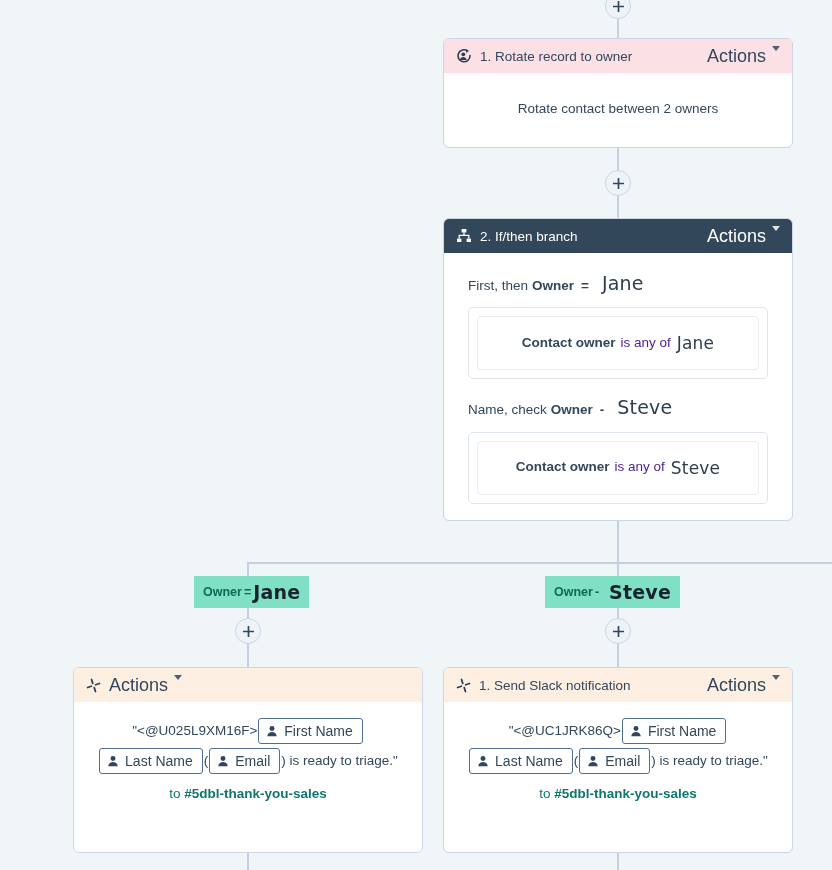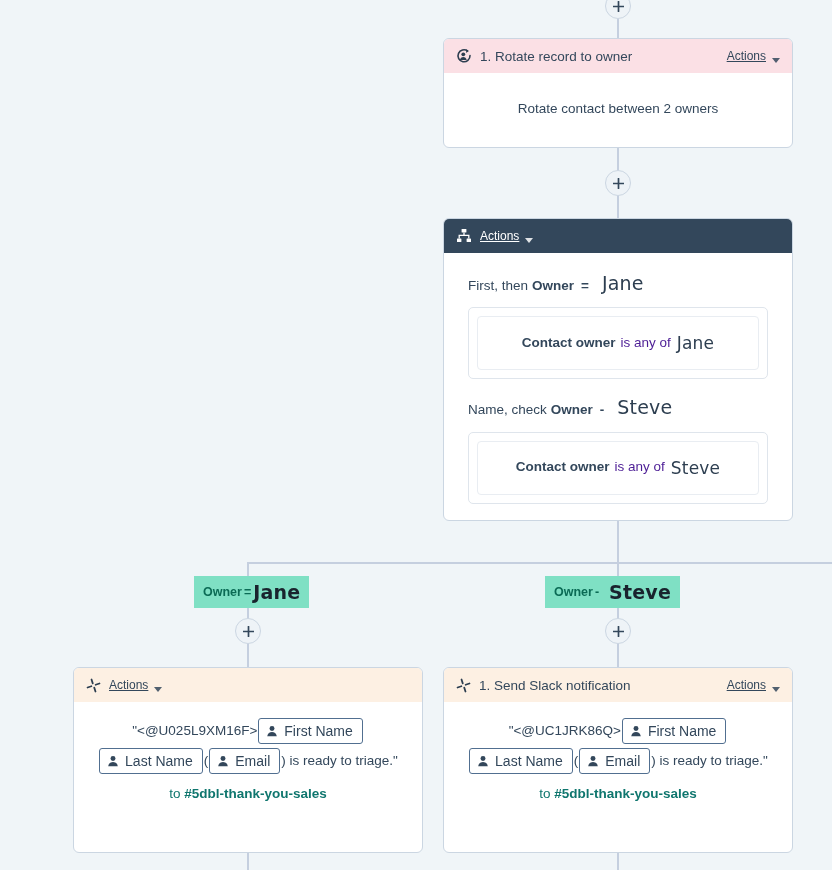--- a/index.html
+++ b/index.html
@@ -29,22 +29,22 @@
     border: 1px solid #cbd6e2; border-radius: 6px;
     z-index: 5; overflow: hidden;
   }
   .card-header {
     display: flex; align-items: center; height: 34px;
     padding: 0 12px 0 12px; font-size: 13.5px;
   }
   .card-header .hdr-icon { display: flex; align-items: center; margin-right: 8px; }
   .card-header .hdr-title { flex: 1; white-space: nowrap; }
   .actions-link {
-    font-size: 12px; text-decoration: underline; cursor: pointer;
-    white-space: nowrap; display: flex; align-items: flex-end; gap: 6px;
+    font-size: 18px; cursor: pointer;
+    white-space: nowrap; display: flex; align-items: flex-start; gap: 6px;
   }
   .caret {
     width: 0; height: 0; border-left: 4.5px solid transparent;
     border-right: 4.5px solid transparent; border-top: 5px solid currentColor;
     opacity: .85;
   }
 
   .hdr-rotate { background: #fbe0e5; color: #33475b; }
   .hdr-branch { background: #33475b; color: #ffffff; }
   .hdr-slack  { background: #fdf0e3; color: #33475b; }
@@ -168,20 +168,21 @@
   <div class="card" id="card-branch">
     <div class="card-header hdr-branch">
       <span class="hdr-icon">
         <svg width="16" height="16" viewBox="0 0 16 16">
           <rect x="5.6" y="1" width="4.8" height="3.6" rx="0.6" fill="#ffffff"></rect>
           <rect x="1" y="10.4" width="4.4" height="3.6" rx="0.6" fill="#ffffff"></rect>
           <rect x="10.6" y="10.4" width="4.4" height="3.6" rx="0.6" fill="#ffffff"></rect>
           <path d="M8 4.6v2.8M3.2 10.4V7.4h9.6v3" fill="none" stroke="#ffffff" stroke-width="1.3"></path>
         </svg>
       </span>
+      <span class="hdr-title">2. If/then branch</span>
       <span class="actions-link">
         <span>Actions</span>
         <span class="caret"></span>
       </span>
     </div>
     <div class="card-body">
 
       <div class="check-line">
         <span>First, then</span>
         <b>Owner</b>

